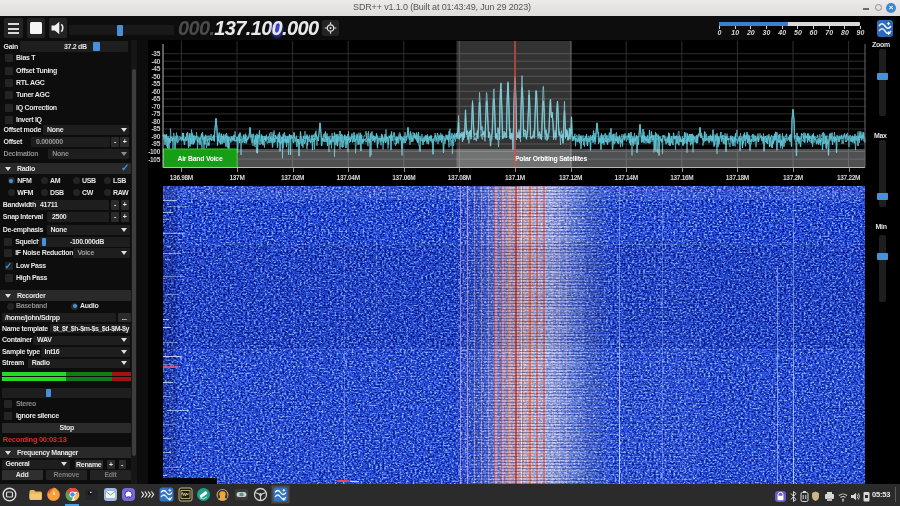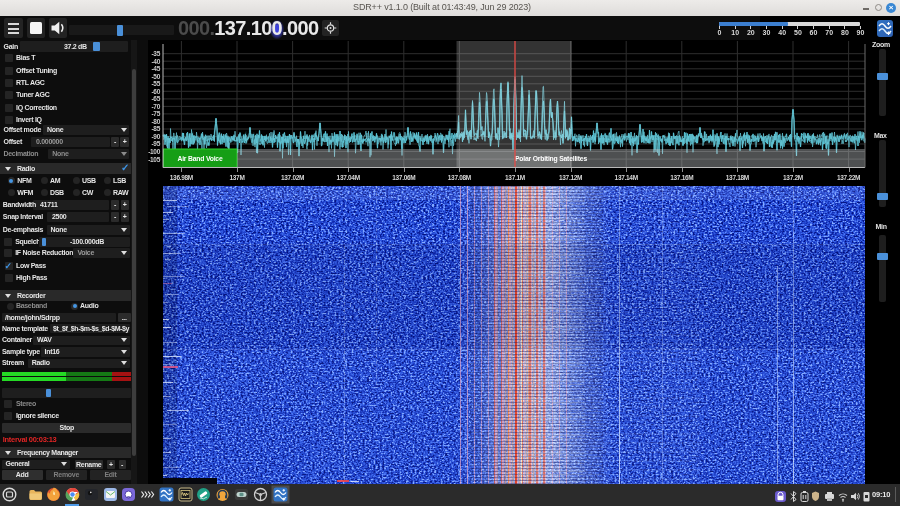--- a/index.html
+++ b/index.html
@@ -3,21 +3,21 @@
 <meta charset="utf-8">
 <style>
 * { margin:0; padding:0; box-sizing:border-box; -webkit-font-smoothing:antialiased; }
 html,body { width:900px; height:506px; overflow:hidden; background:#000; }
 body { font-family:"Liberation Sans", sans-serif; position:relative; transform:translateZ(0); }
 .abs { position:absolute; }
 
 #titlebar { position:absolute; left:0; top:0; width:900px; height:16px; background:linear-gradient(#edebe9,#dedcda); }
 #titletext { position:absolute; left:0; top:0; width:884px; text-align:center; font-size:9px; font-weight:500; color:#585550; line-height:15px; letter-spacing:-0.15px;}
 
-#toolbar { position:absolute; left:0; top:16px; width:760px; height:24px; background:#0d0d0d; }
+#toolbar { position:absolute; left:0; top:16px; width:760px; height:24px; background:#0d0d0d;font-style:italic; }
 .tbtn { position:absolute; background:#232323; border-radius:2px; }
 
 #sidebar { position:absolute; left:0; top:0; width:900px; height:506px; pointer-events:none; }
 #sidebarbg { position:absolute; left:0; top:40px; width:148px; height:444px; background:#0d0d0d; }
 .lbl { position:absolute; font-size:7px; font-weight:bold; color:#e6e6e6; letter-spacing:-0.3px; white-space:nowrap; }
 .frame { position:absolute; background:#1e1e1e; border-radius:1px; }
 .btn { position:absolute; background:#2b2b2b; border-radius:1px; color:#e6e6e6; font-size:7px; font-weight:bold; text-align:center; letter-spacing:-0.3px;}
 .hdr { position:absolute; left:0; width:131px; height:11px; background:#292929; color:#ececec; font-size:7px; font-weight:bold; letter-spacing:-0.3px;}
 .chk { position:absolute; width:8px; height:8px; background:#242424; border-radius:1px; }
 .rad { position:absolute; width:7px; height:7px; background:#242424; border-radius:50%; }
@@ -213,21 +213,21 @@
   <div class="darr" style="left:121px;top:361.3px;"></div>
   <div class="abs" style="left:2px;top:372px;width:129px;height:3.8px;background:linear-gradient(90deg,#25da25 0,#25da25 64px,#157a15 64px,#157a15 110px,#a51212 110px,#a51212 129px);"></div>
   <div class="abs" style="left:2px;top:376.8px;width:129px;height:3.8px;background:linear-gradient(90deg,#25da25 0,#25da25 64px,#157a15 64px,#157a15 110px,#a51212 110px,#a51212 129px);"></div>
   <div class="frame" style="left:2px;top:388.2px;width:129px;height:9.6px;"></div>
   <div class="handle" style="left:45.7px;top:389.2px;width:5px;height:7.6px;"></div>
   <div class="chk" style="left:4.2px;top:400px;"></div>
   <div class="lbl" style="left:15.9px;top:400px;color:#8c8c8c;">Stereo</div>
   <div class="chk" style="left:4.2px;top:412.2px;"></div>
   <div class="lbl" style="left:15.9px;top:412.2px;">Ignore silence</div>
   <div class="btn" style="left:2.3px;top:423.4px;width:129px;height:9.8px;line-height:9.8px;color:#e6e6e6;background:#2b2b2b;">Stop</div>
-  <div class="lbl" style="left:2.8px;top:434.8px;color:#e22525;font-size:7.5px;">Interval 00:03:13</div>
+  <div class="lbl" style="left:2.8px;top:434.8px;color:#e22525;font-size:7.5px;">Recording 00:03:13</div>
   <div class="hdr" style="top:447px;line-height:11px;"></div>
   <div class="darr" style="left:5px;top:450.5px;"></div>
   <div class="lbl" style="left:17px;top:449px;">Frequency Manager</div>
   <div class="frame" style="left:1.5px;top:459.5px;width:68.3px;height:9.8px;"></div>
   <div class="lbl" style="left:5.5px;top:460.4px;">General</div>
   <div class="darr" style="left:61px;top:462.4px;"></div>
   <div class="btn" style="left:75px;top:459.5px;width:27.5px;height:9.8px;line-height:9.8px;color:#e6e6e6;background:#2b2b2b;">Rename</div>
   <div class="btn" style="left:107.2px;top:459.5px;width:7.6px;height:9.8px;line-height:9.8px;color:#e6e6e6;background:#2b2b2b;">+</div>
   <div class="btn" style="left:118.6px;top:459.5px;width:7px;height:9.8px;line-height:9.8px;color:#e6e6e6;background:#2b2b2b;">-</div>
   <div class="btn" style="left:1.5px;top:470.3px;width:41.2px;height:9.6px;line-height:9.6px;color:#e6e6e6;background:#2f2f2f;">Add</div>
@@ -536,14 +536,14 @@
       <circle cx="5" cy="10.8" r="0.9" fill="#c8c8c8"></circle>
     </svg></div>
 <div class="abs" style="left:850px;top:489px;width:10px;height:13px;"><svg width="10" height="13" viewBox="0 0 10 13">
       <path d="M1 5 h2.5 L6 2.8 v7.4 L3.5 8 H1 Z" fill="#d8d8d8"></path>
       <path d="M7 4.5 q1.8 2 0 4 M8.3 3.2 q2.6 3.2 0 6.4" stroke="#d8d8d8" stroke-width="0.9" fill="none"></path>
     </svg></div>
 <div class="abs" style="left:862px;top:489px;width:9px;height:13px;"><svg width="9" height="13" viewBox="0 0 9 13">
       <rect x="1.5" y="2" width="6" height="9.5" rx="1" fill="#d8d8d8"></rect>
       <rect x="3" y="5" width="3" height="3" fill="#2b2b2b"></rect>
     </svg></div>
-<div class="abs" style="left:872px;top:489.5px;width:24px;font-size:7.5px;font-weight:bold;color:#e8e8e8;letter-spacing:-0.2px;">09:10</div>
+<div class="abs" style="left:872px;top:489.5px;width:24px;font-size:7.5px;font-weight:bold;color:#e8e8e8;letter-spacing:-0.2px;">05:53</div>
 <div class="abs" style="left:895px;top:487px;width:1px;height:15px;background:#5a5a5a;"></div>
 
 </body></html>

